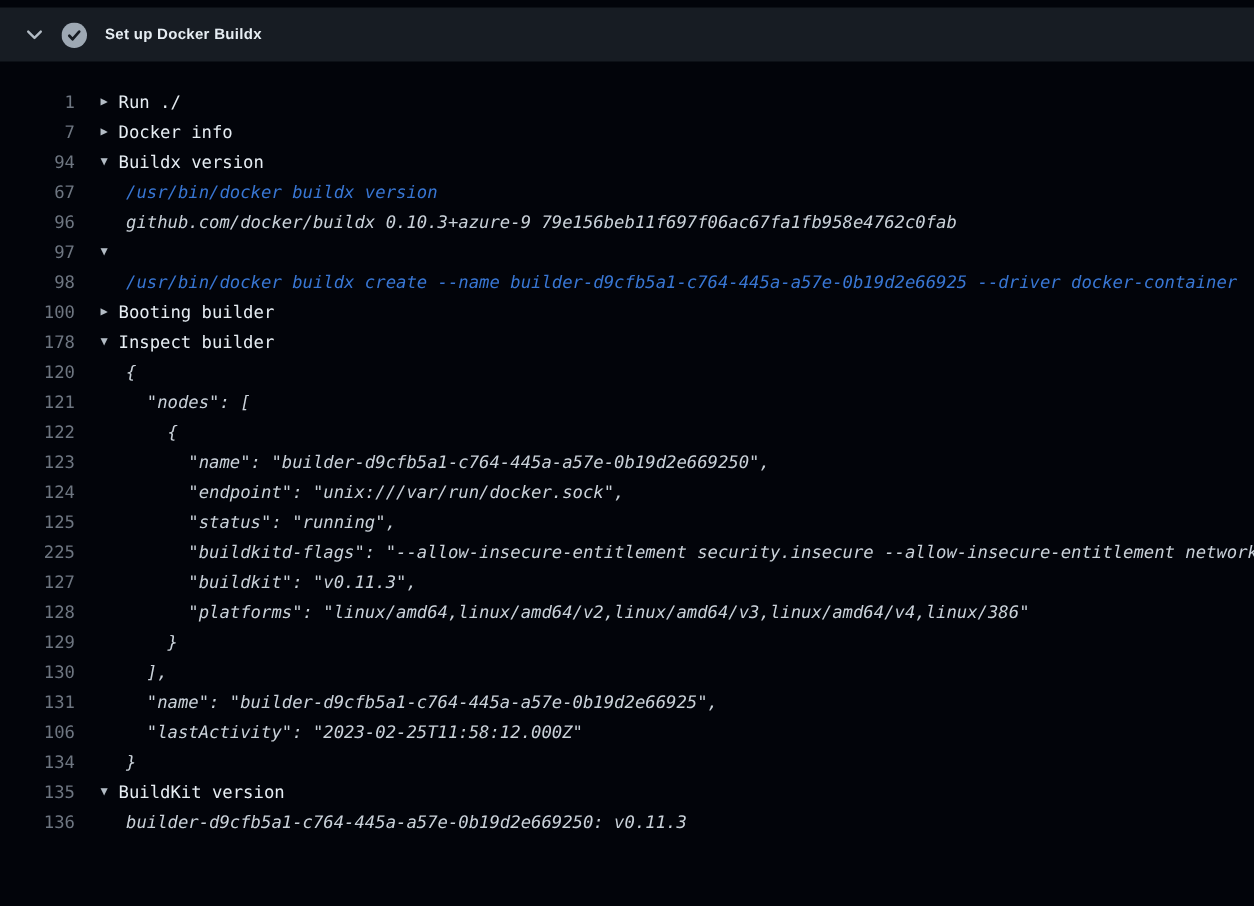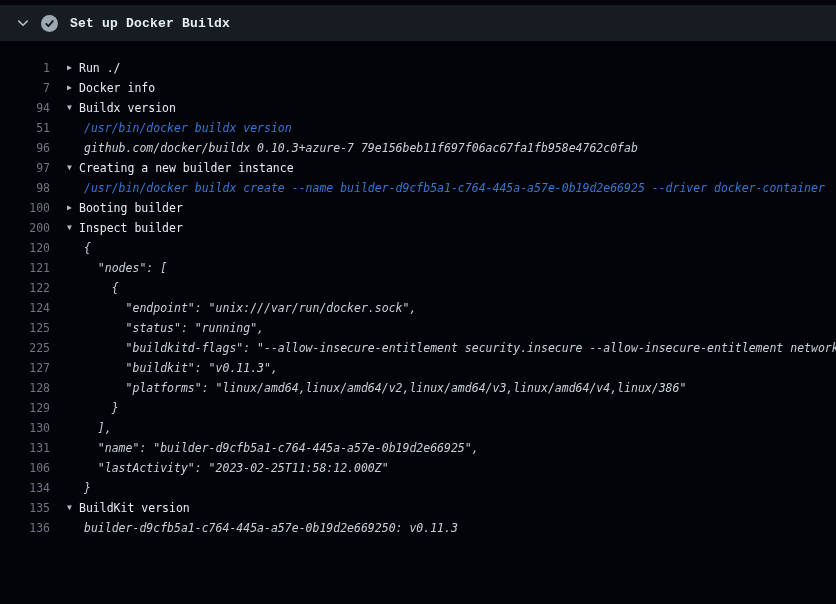--- a/index.html
+++ b/index.html
@@ -26,22 +26,22 @@
     color: var(--chevron, #b3bcc5);
     flex: none;
   }
   .status {
     width: 17px; height: 17px;
     margin-right: 12px;
     flex: none;
   }
   .step-title {
     color: var(--title-text, #e6edf3);
-    font-family: Liberation Mono, monospace;
-    font-size: 13px;
+    font-family: Liberation Sans, sans-serif;
+    font-size: 10px;
     font-weight: 600;
     letter-spacing: .2px;
   }
   .log {
     padding-top: 17px;
     font-size: 11.5px;
     overflow: hidden;
   }
   .line {
     display: flex;
@@ -92,29 +92,30 @@
       <path d="M4.9 8.3 L7 10.5 L11.1 5.7" fill="none" stroke="var(--status-check, #161b22)" stroke-width="1.7" stroke-linecap="round" stroke-linejoin="round"></path>
     </svg>
   </span>
   <span class="step-title">Set up Docker Buildx</span>
 </div>
 
 <div class="log">
     <div class="line group"><a class="num">1</a><span class="arrow">▶</span><span class="label">Run ./</span></div>
     <div class="line group"><a class="num">7</a><span class="arrow">▶</span><span class="label">Docker info</span></div>
     <div class="line group"><a class="num">94</a><span class="arrow">▼</span><span class="label">Buildx version</span></div>
-    <div class="line command"><a class="num">51</a><span class="text">/usr/bin/docker buildx version</span></div>
-    <div class="line output"><a class="num">96</a><span class="text">github.com/docker/buildx 0.10.3+azure-7 79e156beb11f697f06ac67fa1fb958e4762c0fab</span></div>
-    <div class="line group"><a class="num">97</a><span class="arrow">▼</span><span class="label">Creating a new builder instance</span></div>
+    <div class="line command"><a class="num">67</a><span class="text">/usr/bin/docker buildx version</span></div>
+    <div class="line output"><a class="num">96</a><span class="text">github.com/docker/buildx 0.10.3+azure-9 79e156beb11f697f06ac67fa1fb958e4762c0fab</span></div>
+    <div class="line group"><a class="num">97</a><span class="arrow">▼</span></div>
     <div class="line command"><a class="num">98</a><span class="text">/usr/bin/docker buildx create --name builder-d9cfb5a1-c764-445a-a57e-0b19d2e66925 --driver docker-container</span></div>
     <div class="line group"><a class="num">100</a><span class="arrow">▶</span><span class="label">Booting builder</span></div>
-    <div class="line group"><a class="num">200</a><span class="arrow">▼</span><span class="label">Inspect builder</span></div>
+    <div class="line group"><a class="num">178</a><span class="arrow">▼</span><span class="label">Inspect builder</span></div>
     <div class="line output"><a class="num">120</a><span class="text">{</span></div>
     <div class="line output"><a class="num">121</a><span class="text">  "nodes": [</span></div>
     <div class="line output"><a class="num">122</a><span class="text">    {</span></div>
+    <div class="line output"><a class="num">123</a><span class="text">      "name": "builder-d9cfb5a1-c764-445a-a57e-0b19d2e669250",</span></div>
     <div class="line output"><a class="num">124</a><span class="text">      "endpoint": "unix:///var/run/docker.sock",</span></div>
     <div class="line output"><a class="num">125</a><span class="text">      "status": "running",</span></div>
     <div class="line output"><a class="num">225</a><span class="text">      "buildkitd-flags": "--allow-insecure-entitlement security.insecure --allow-insecure-entitlement network</span></div>
     <div class="line output"><a class="num">127</a><span class="text">      "buildkit": "v0.11.3",</span></div>
     <div class="line output"><a class="num">128</a><span class="text">      "platforms": "linux/amd64,linux/amd64/v2,linux/amd64/v3,linux/amd64/v4,linux/386"</span></div>
     <div class="line output"><a class="num">129</a><span class="text">    }</span></div>
     <div class="line output"><a class="num">130</a><span class="text">  ],</span></div>
     <div class="line output"><a class="num">131</a><span class="text">  "name": "builder-d9cfb5a1-c764-445a-a57e-0b19d2e66925",</span></div>
     <div class="line output"><a class="num">106</a><span class="text">  "lastActivity": "2023-02-25T11:58:12.000Z"</span></div>
     <div class="line output"><a class="num">134</a><span class="text">}</span></div>

